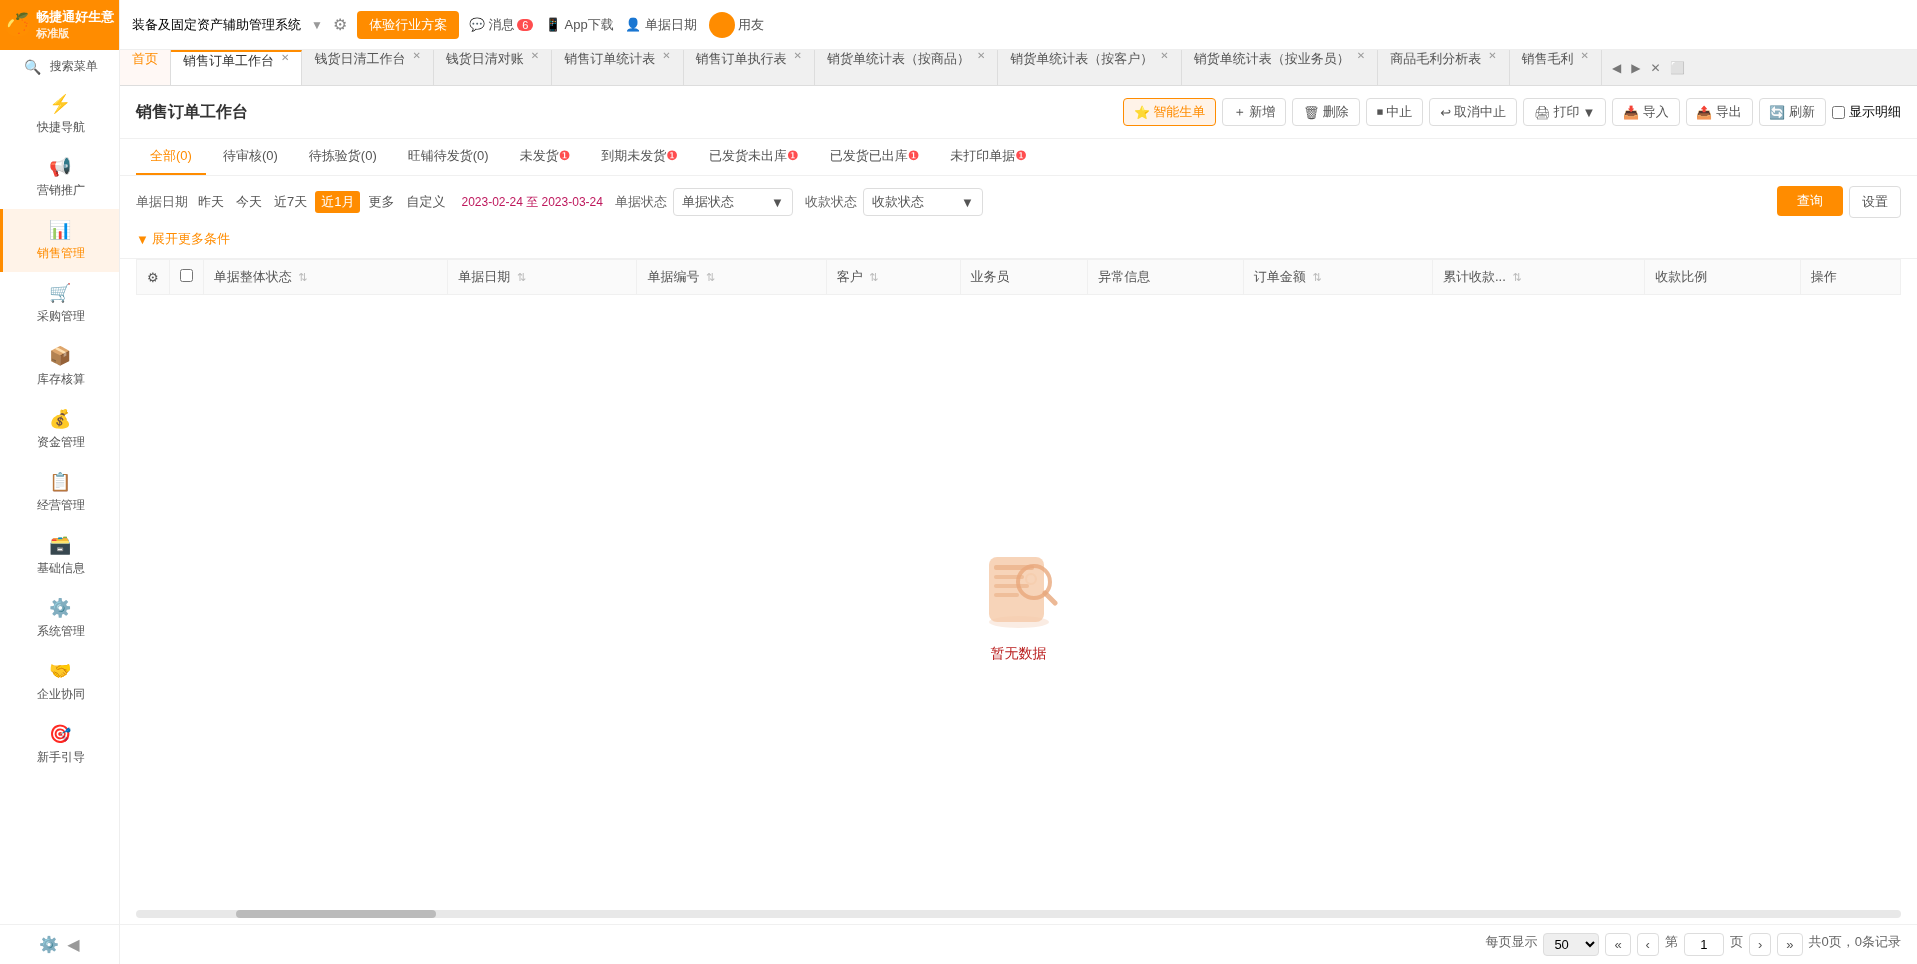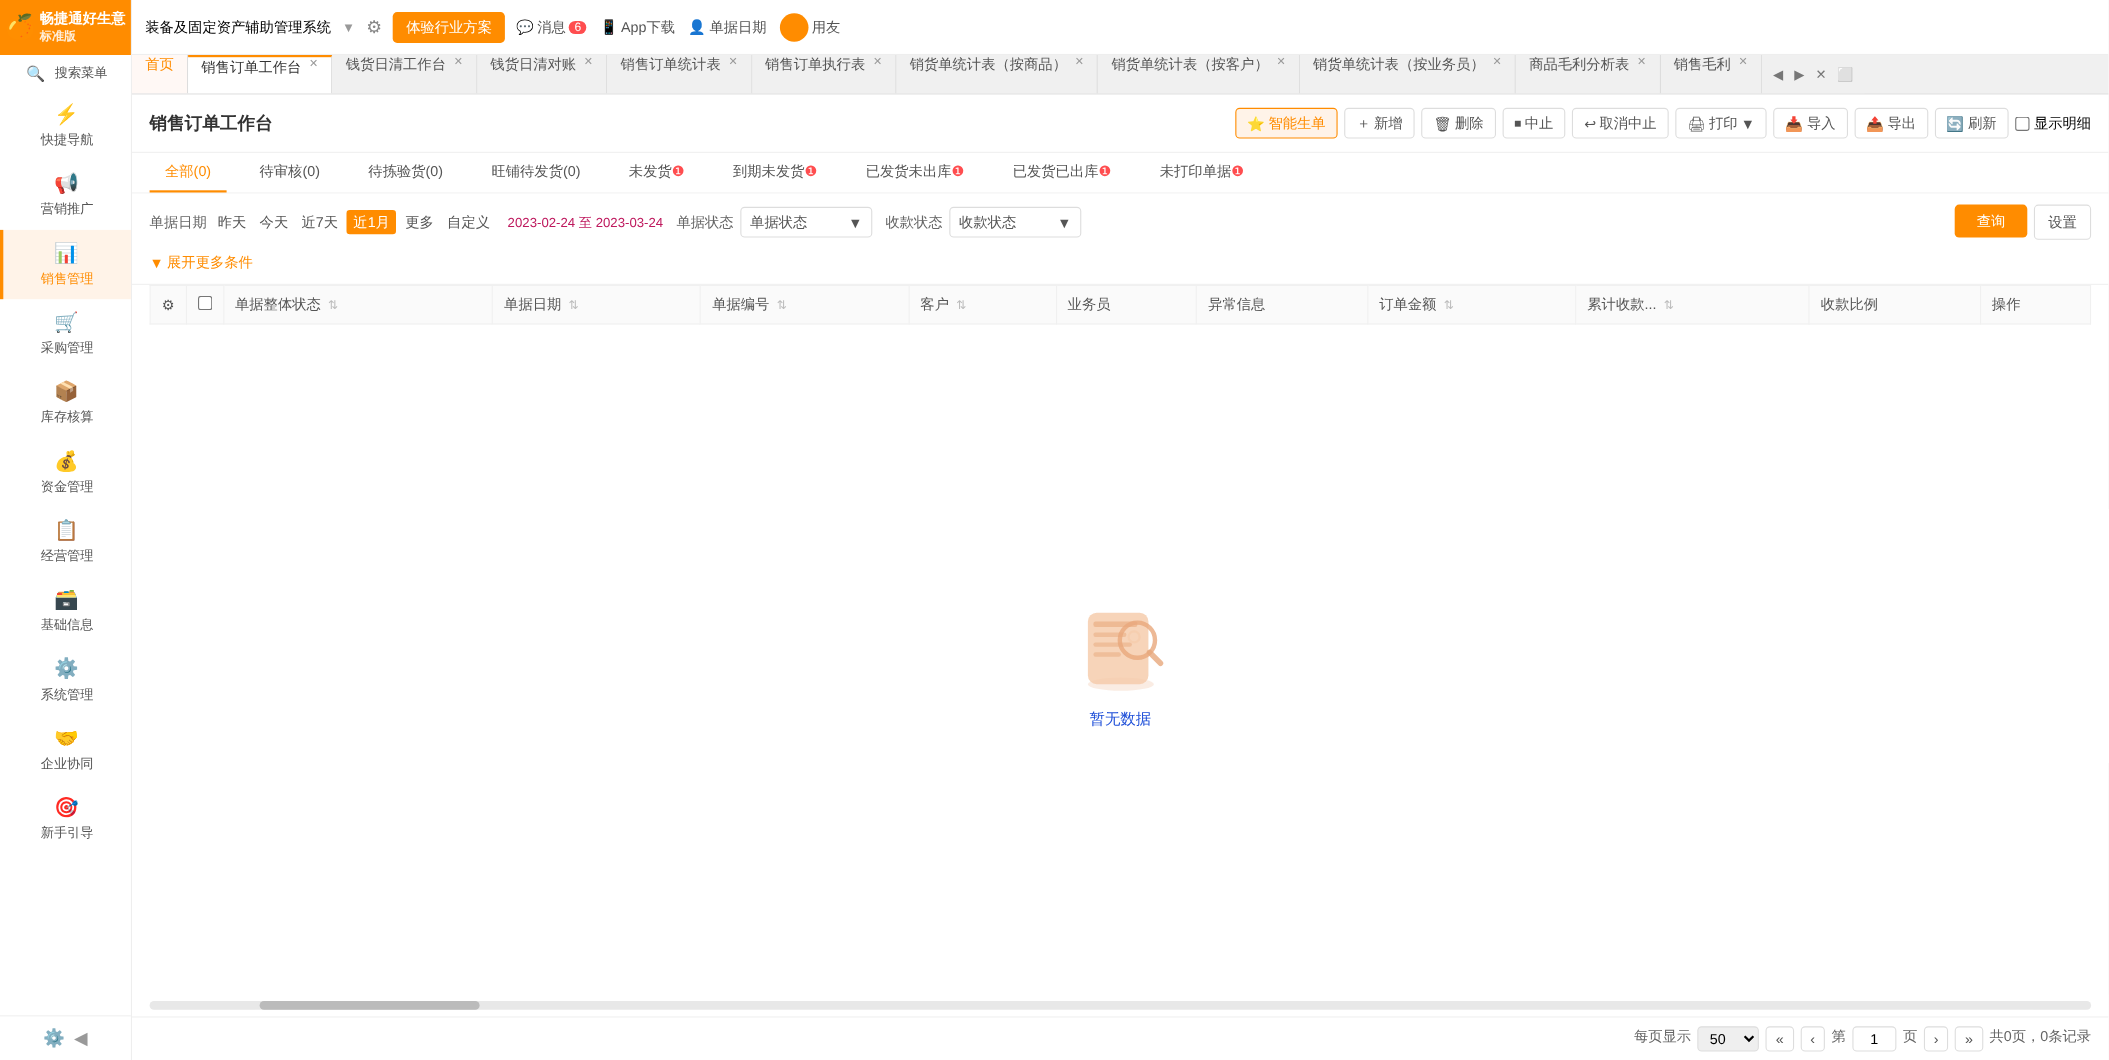--- a/index.html
+++ b/index.html
@@ -46,21 +46,21 @@
     
     .page-header { padding: 12px 16px 0; display: flex; align-items: center; justify-content: space-between; border-bottom: 1px solid #f0f0f0; }
     .page-title { font-size: 16px; font-weight: bold; color: #333; padding-bottom: 12px; }
     .page-actions { display: flex; align-items: center; gap: 6px; padding-bottom: 12px; flex-wrap: wrap; }
     .btn-smart { background: #fff3e8; border: 1px solid #ff8c00; color: #ff8c00; border-radius: 4px; padding: 4px 10px; cursor: pointer; font-size: 13px; display: flex; align-items: center; gap: 3px; }
     .btn-action { background: #fff; border: 1px solid #ddd; color: #555; border-radius: 4px; padding: 4px 10px; cursor: pointer; font-size: 13px; display: flex; align-items: center; gap: 3px; }
     .btn-query { background: #ff8c00; color: #fff; border: none; border-radius: 4px; padding: 6px 20px; cursor: pointer; font-size: 13px; }
     .btn-setting { background: #fff; border: 1px solid #ddd; color: #555; border-radius: 4px; padding: 6px 12px; cursor: pointer; font-size: 13px; }
 
     
-    .subtabs { display: flex; align-items: center; padding: 0 16px; border-bottom: 1px solid #f0f0f0; gap: 16px; }
+    .subtabs { display: flex; align-items: center; padding: 0 16px; border-bottom: 1px solid #f0f0f0; gap: 3px; }
     .subtab { padding: 8px 14px; cursor: pointer; color: #555; font-size: 13px; border-bottom: 2px solid transparent; white-space: nowrap; }
     .subtab.active { color: #ff8c00; border-bottom: 2px solid #ff8c00; }
 
     
     .filter-area { padding: 10px 16px; background: #fff; border-bottom: 1px solid #f0f0f0; }
     .filter-row { display: flex; align-items: center; gap: 12px; flex-wrap: wrap; }
     .filter-item { display: flex; align-items: center; gap: 6px; color: #555; font-size: 13px; }
     .filter-label { color: #666; white-space: nowrap; }
     .filter-date-options { display: flex; gap: 4px; }
     .filter-date-opt { cursor: pointer; color: #555; font-size: 13px; padding: 2px 4px; }
@@ -426,21 +426,21 @@
             <rect x="35" y="38" width="30" height="4" rx="2" fill="#e8a87c" opacity="0.5"></rect>
             <rect x="35" y="47" width="35" height="4" rx="2" fill="#e8a87c" opacity="0.5"></rect>
             <rect x="35" y="56" width="25" height="4" rx="2" fill="#e8a87c" opacity="0.5"></rect>
 
             <circle cx="75" cy="45" r="16" fill="none" stroke="#e8a87c" stroke-width="4" opacity="0.8"></circle>
             <line x1="86" y1="56" x2="96" y2="66" stroke="#e8a87c" stroke-width="5" stroke-linecap="round" opacity="0.8"></line>
 
             <circle cx="72" cy="42" r="5" fill="none" stroke="#f5c9a8" stroke-width="2" opacity="0.6"></circle>
           </svg>
         </div>
-        <span style="color:#1d4ed8;font-size:14px;margin-top:8px;">暂无数据</span>
+        <span style="color:#b91c1c;font-size:14px;margin-top:8px;">暂无数据</span>
       </div>
 
     </div>
 
     <div style="padding: 2px 16px; background:#fff;">
       <div class="horizontal-scroll">
         <div class="horizontal-scroll-thumb"></div>
       </div>
     </div>
 

